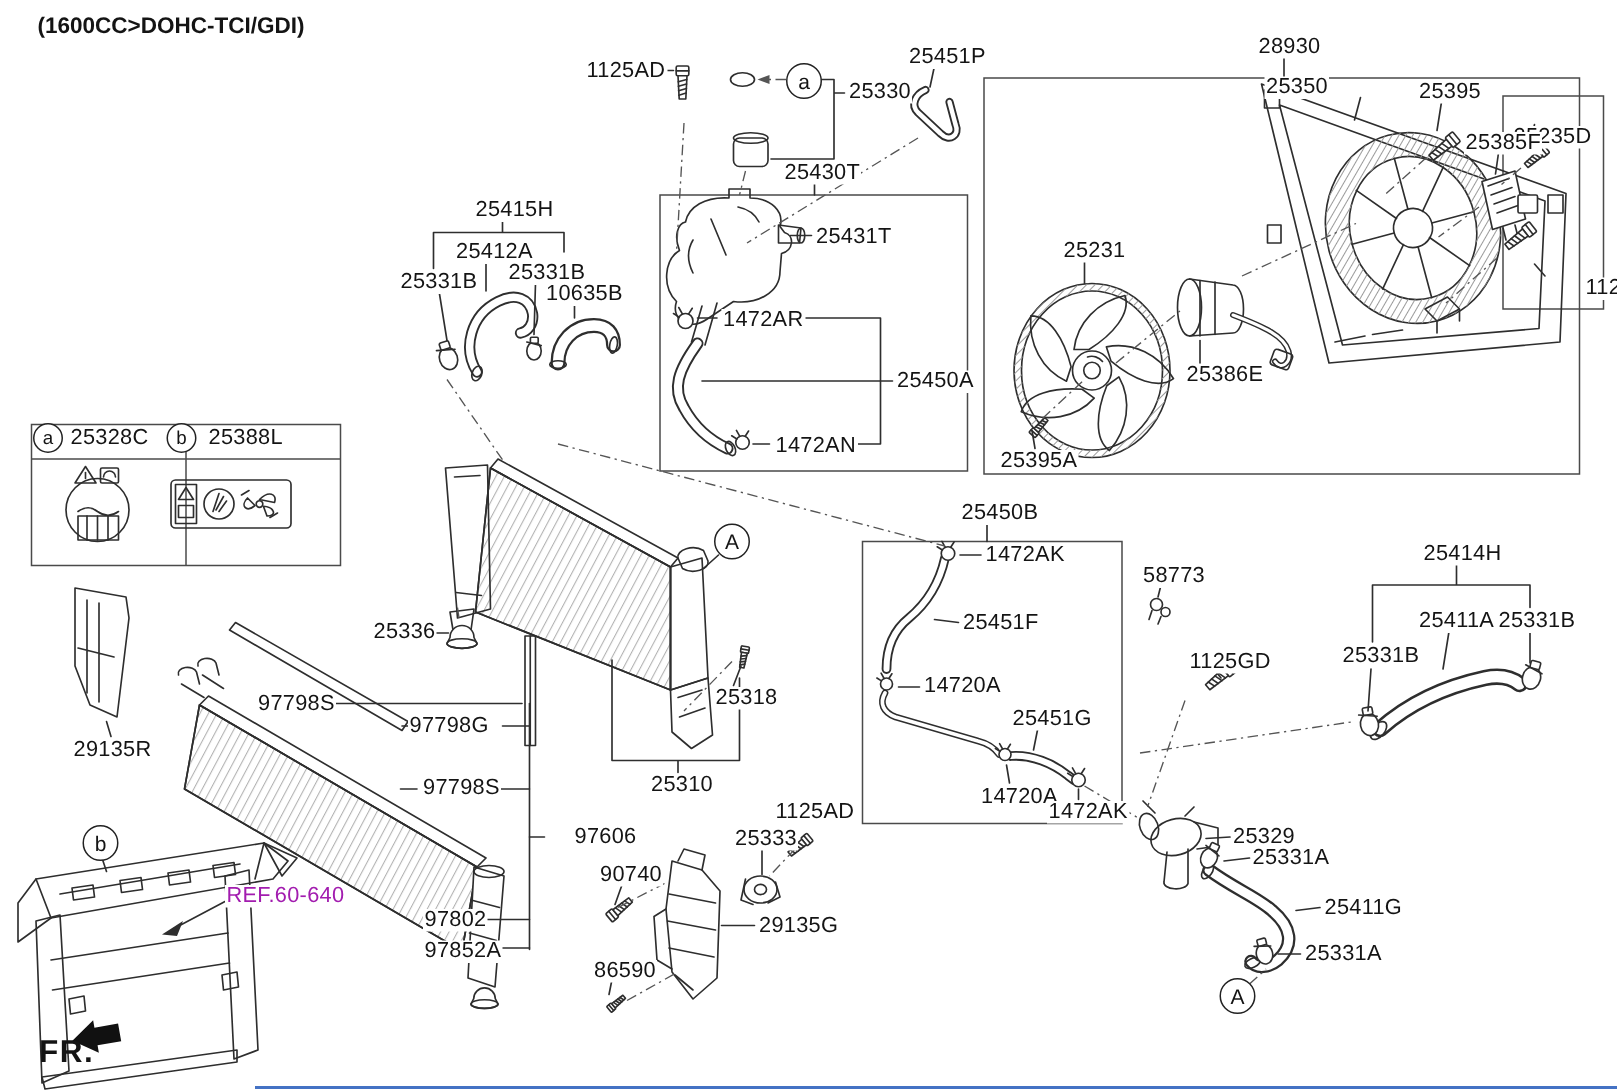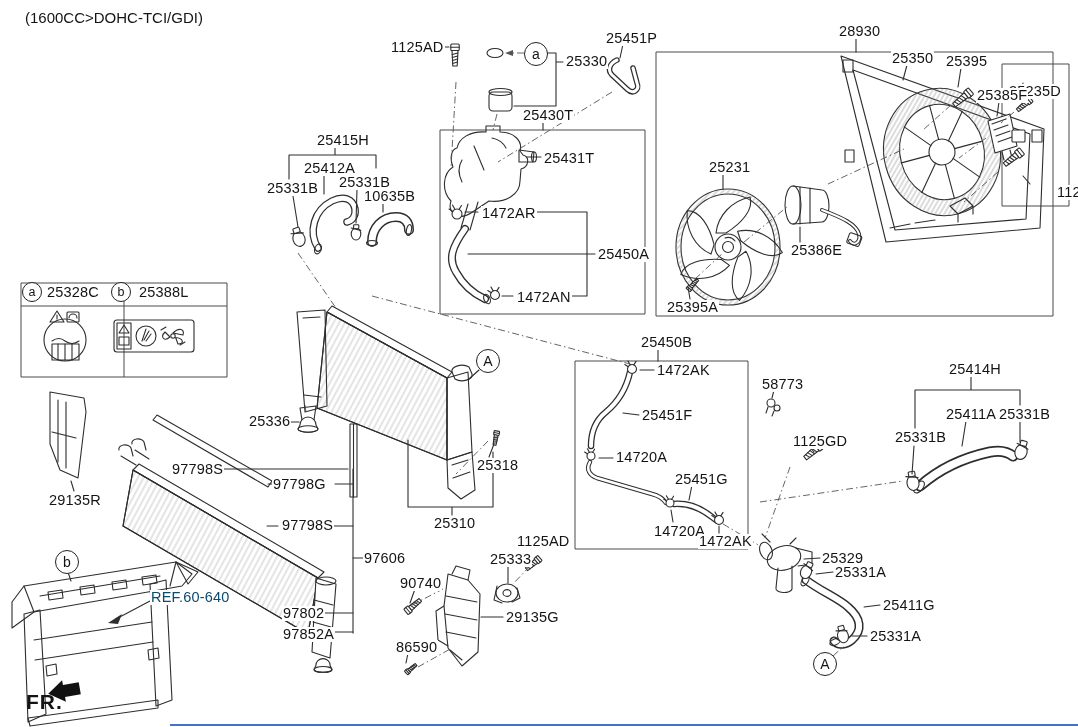--- a/index.html
+++ b/index.html
@@ -5,22 +5,22 @@
   html,body{margin:0;padding:0;background:#fff;}
   #stage{position:relative;width:1078px;height:727px;background:#fff;overflow:hidden;
          font-family:"Liberation Sans",sans-serif;color:#141414;}
   svg{position:absolute;left:0;top:0;}
   svg *{vector-effect:non-scaling-stroke;}
   .art{stroke:#2e2e2e;fill:none;stroke-width:1.1;stroke-linecap:round;stroke-linejoin:round;}
   .box{stroke:#4a4a4a;fill:none;stroke-width:1;}
   .dd{stroke:#555;fill:none;stroke-width:0.9;stroke-dasharray:7 3 1.5 3;}
   .lbl{position:absolute;font-size:14.5px;line-height:1.05;white-space:nowrap;background:#fff;
        padding:0 1px;letter-spacing:0.2px;}
-  .lbl-ref{color:#0c4a6e;}
-  .ttl{position:absolute;left:25px;top:9px;font-size:15px;}
+  .lbl-ref{color:#a21caf;}
+  .ttl{position:absolute;left:25px;top:9px;font-size:15px;font-weight:bold;}
   .fr{position:absolute;left:26px;top:690px;font-size:21px;font-weight:bold;letter-spacing:1px;}
   .circ{position:absolute;width:22px;height:22px;border:1.5px solid #222;border-radius:50%;
         text-align:center;line-height:22px;font-size:14px;background:#fff;}
   .circ-sm{width:18px;height:18px;line-height:18px;font-size:12.5px;}
   .rule{position:absolute;left:170px;top:724px;width:908px;height:2px;background:var(--rule,#4472c4);}
 </style>
 </head>
 <body>
 
 <div id="stage">
@@ -372,21 +372,21 @@
     <polygon points="80,685 64,685 64,680 48,691 64,702 64,697 80,697" fill="#111" stroke="none"></polygon>
   </g>
 </svg>
 
 <div class="ttl">(1600CC&gt;DOHC-TCI/GDI)</div>
 
 <div class="lbl" style="left:390px;top:40px">1125AD</div>
 <div class="lbl" style="left:565px;top:54px">25330</div>
 <div class="lbl" style="left:605px;top:31px">25451P</div>
 <div class="lbl" style="left:838px;top:24px">28930</div>
-<div class="lbl" style="left:891px;top:51px">25350</div>
+<div class="lbl" style="left:843px;top:51px">25350</div>
 <div class="lbl" style="left:945px;top:54px">25395</div>
 <div class="lbl" style="left:1008px;top:84px">25235D</div>
 <div class="lbl" style="left:976px;top:88px">25385F</div>
 <div class="lbl" style="left:1056px;top:185px">1129EY</div>
 <div class="lbl" style="left:708px;top:160px">25231</div>
 <div class="lbl" style="left:790px;top:243px">25386E</div>
 <div class="lbl" style="left:666px;top:300px">25395A</div>
 <div class="lbl" style="left:316px;top:133px">25415H</div>
 <div class="lbl" style="left:303px;top:161px">25412A</div>
 <div class="lbl" style="left:266px;top:181px">25331B</div>
@@ -397,21 +397,21 @@
 <div class="lbl" style="left:481px;top:206px">1472AR</div>
 <div class="lbl" style="left:597px;top:247px">25450A</div>
 <div class="lbl" style="left:516px;top:290px">1472AN</div>
 <div class="lbl" style="left:46px;top:285px">25328C</div>
 <div class="lbl" style="left:138px;top:285px">25388L</div>
 <div class="lbl" style="left:248px;top:414px">25336</div>
 <div class="lbl" style="left:171px;top:462px">97798S</div>
 <div class="lbl" style="left:272px;top:477px">97798G</div>
 <div class="lbl" style="left:281px;top:518px">97798S</div>
 <div class="lbl" style="left:48px;top:493px">29135R</div>
-<div class="lbl" style="left:363px;top:551px">97606</div>
+<div class="lbl" style="left:382px;top:551px">97606</div>
 <div class="lbl lbl-ref" style="left:150px;top:590px">REF.60-640</div>
 <div class="lbl" style="left:282px;top:606px">97802</div>
 <div class="lbl" style="left:282px;top:627px">97852A</div>
 <div class="lbl" style="left:433px;top:516px">25310</div>
 <div class="lbl" style="left:476px;top:458px">25318</div>
 <div class="lbl" style="left:516px;top:534px">1125AD</div>
 <div class="lbl" style="left:489px;top:552px">25333</div>
 <div class="lbl" style="left:399px;top:576px">90740</div>
 <div class="lbl" style="left:505px;top:610px">29135G</div>
 <div class="lbl" style="left:395px;top:640px">86590</div>

